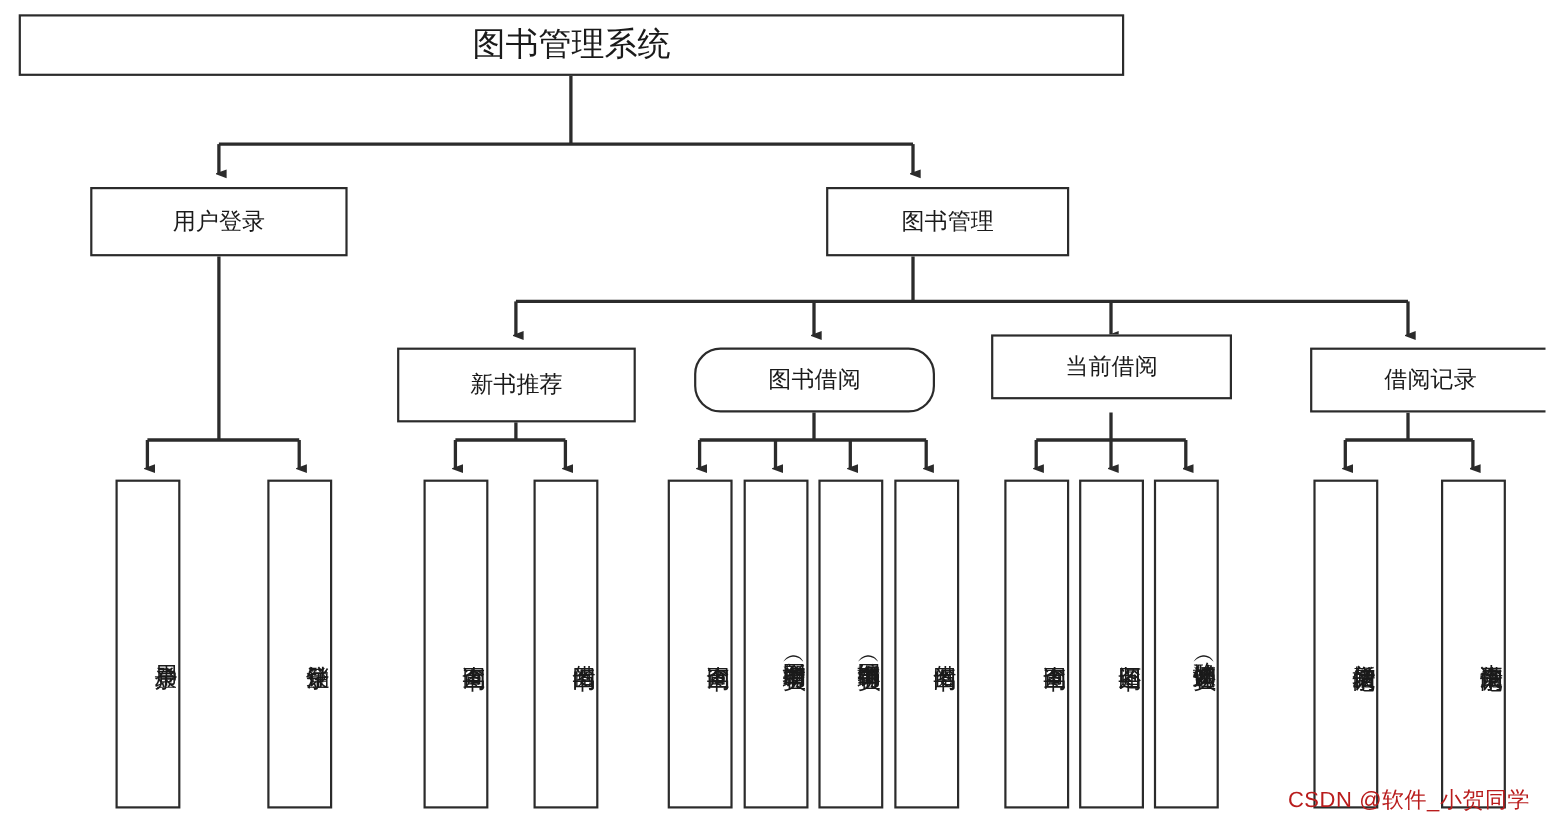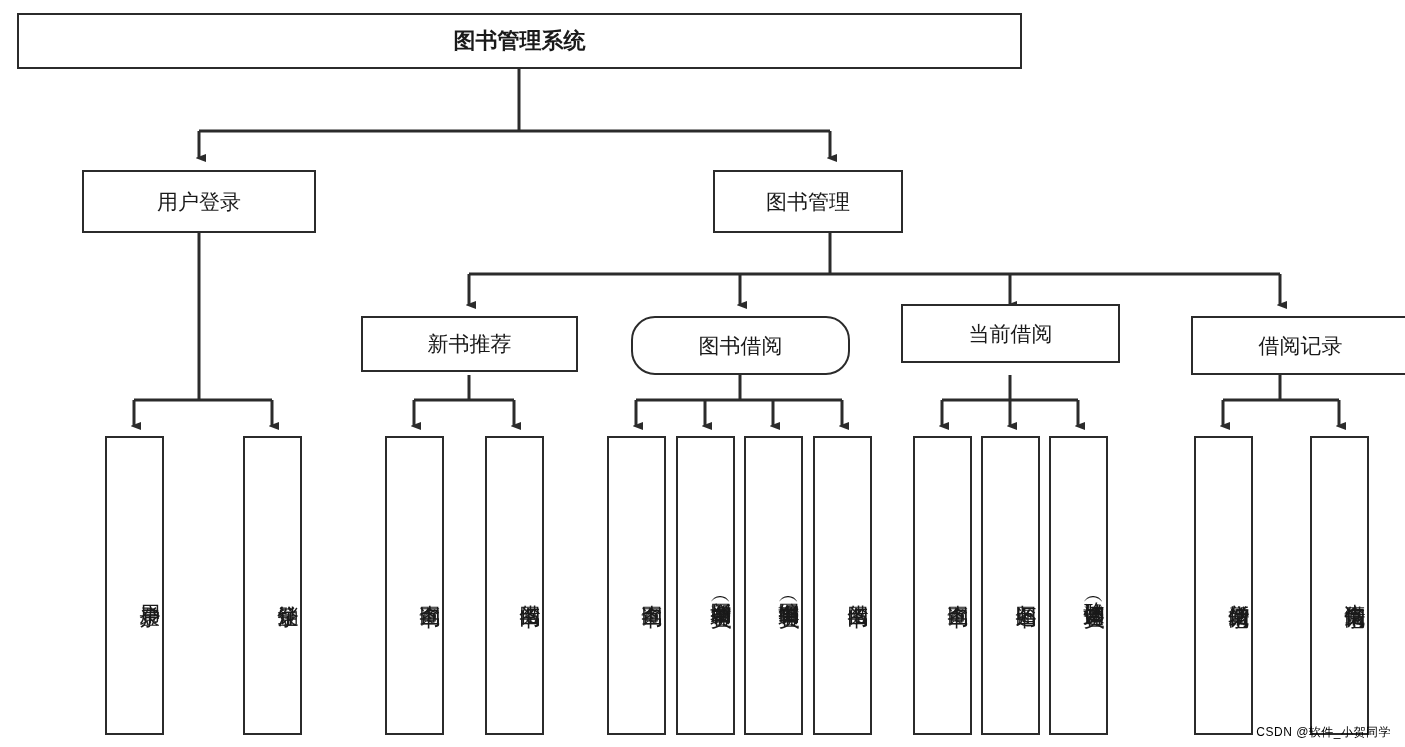--- a/index.html
+++ b/index.html
@@ -33,43 +33,42 @@
     align-items: center;
     justify-content: center;
     text-align: center;
     line-height: 1.12;
     color: #1a1a1a;
   }
   .node.h {
     font-size: 21px;
   }
   .node.root {
-    font-size: 22px;
-    font-weight: bold;
+    font-size: 30px;
   }
   .node.v {
     font-size: 21px;
     writing-mode: vertical-rl;
     text-orientation: upright;
     align-items: flex-start;
     justify-content: center;
     padding-top: 8px;
     letter-spacing: 1px;
   }
   .node.v .lbl {
     writing-mode: vertical-rl;
     text-orientation: upright;
     display: block;
   }
   .watermark {
     position: absolute;
     right: 14px;
     bottom: 6px;
-    font-size: 12px;
-    color: #000000;
+    font-size: 20px;
+    color: #b91c1c;
     letter-spacing: 0.5px;
     white-space: nowrap;
   }
 </style>
 </head>
 <body>
 
 <div id="canvas">
 
   <svg id="edges" viewBox="0 0 1405 747">
@@ -122,25 +121,25 @@
     </g>
   </svg>
 
   <div class="node root" style="left:17px; top:13px; width:1005px; height:56px;">
     <span class="lbl">图书管理系统</span>
   </div>
 
   <div class="node h" style="left:82px; top:170px; width:234px; height:63px;">
     <span class="lbl">用户登录</span>
   </div>
-  <div class="node h" style="left:713px; top:170px; width:190px; height:63px;">
+  <div class="node h" style="left:751px; top:170px; width:221px; height:63px;font-family:Liberation Serif, serif;">
     <span class="lbl">图书管理</span>
   </div>
 
-  <div class="node h" style="left:361px; top:316px; width:217px; height:56px;">
+  <div class="node h" style="left:361px; top:316px; width:217px; height:68px;">
     <span class="lbl">新书推荐</span>
   </div>
   <div class="node h" style="left:631px; top:316px; width:219px; height:59px;border-radius:24px;">
     <span class="lbl">图书借阅</span>
   </div>
   <div class="node h" style="left:901px; top:304px; width:219px; height:59px;">
     <span class="lbl">当前借阅</span>
   </div>
   <div class="node h" style="left:1171px; top:316px; width:219px; height:59px;margin-left:20px;">
     <span class="lbl">借阅记录</span>

